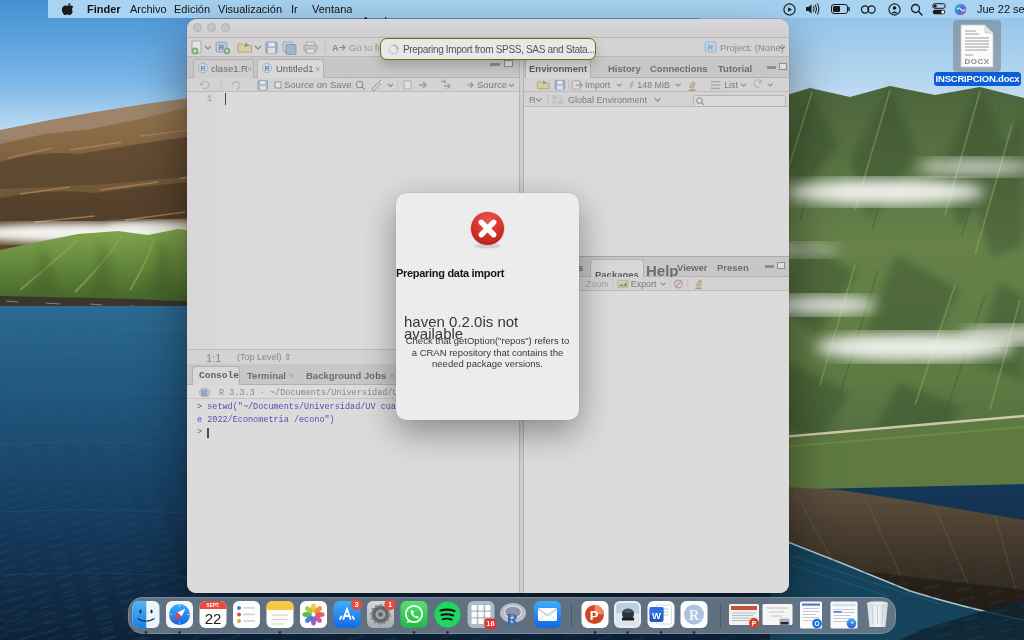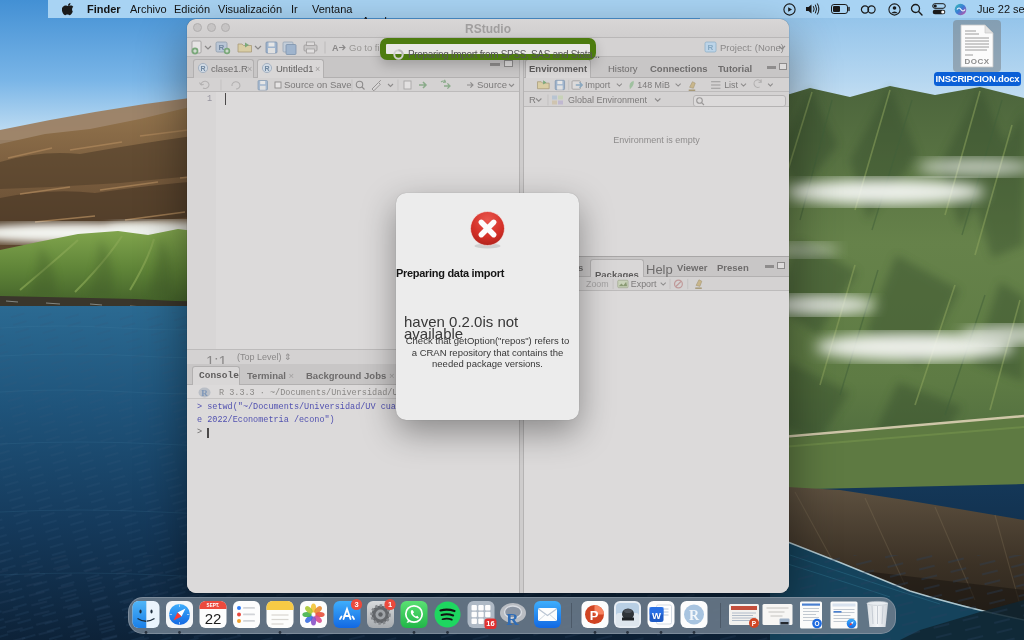--- a/index.html
+++ b/index.html
@@ -236,21 +236,20 @@
   <span class="abs" style="left:929px;top:3px;">Jue 22 sep.</span>
   <span class="abs" style="left:988px;top:3px;">17:01</span>
 </div>
 
 <div class="abs" id="rswin" style="left:187px;top:19px;width:602px;height:574px;background:#d2d0d0;border-radius:9px;box-shadow:0 20px 50px rgba(0,0,0,0.45), 0 0 1px rgba(0,0,0,0.5);overflow:hidden;">
 
   <div class="abs" style="left:0;top:0;width:602px;height:19px;background:linear-gradient(#d8d6d6,#d0cece);border-bottom:1px solid #b9b7b7;border-radius:9px 9px 0 0;"></div>
   <div class="abs" style="left:6px;top:4px;width:9px;height:9px;border-radius:50%;background:#c6c4c4;border:1px solid #b0aeae;"></div>
   <div class="abs" style="left:20px;top:4px;width:9px;height:9px;border-radius:50%;background:#c6c4c4;border:1px solid #b0aeae;"></div>
   <div class="abs" style="left:34px;top:4px;width:9px;height:9px;border-radius:50%;background:#c6c4c4;border:1px solid #b0aeae;"></div>
-  <div class="abs" style="left:0;top:3px;width:602px;text-align:center;font-size:12px;font-weight:bold;color:#a09e9e;">RStudio</div>
 
   <div class="abs" style="left:0;top:19px;width:602px;height:19px;background:#d4d2d2;border-bottom:1px solid #b9b7b7;"></div>
   <svg class="abs" style="left:4px;top:21px" width="195" height="15" viewBox="0 0 195 15">
 
     <rect x="1" y="1" width="9" height="12" rx="1" fill="#e6e4e4" stroke="#9a9898" stroke-width="0.8"></rect>
     <circle cx="4" cy="11" r="3.4" fill="#7aa87a"></circle>
         <path d="M2.2,11 L5.8,11 M4,9.2 L4,12.8" stroke="#e8e8e8" stroke-width="1.1"></path>
     <path d="M14,6 l3,3 l3,-3" fill="none" stroke="#8a8888" stroke-width="1.2"></path>
 
     <rect x="25" y="2" width="11" height="10" rx="1.5" fill="#b9c6d6" stroke="#8f9dac" stroke-width="0.8"></rect>
@@ -326,21 +325,21 @@
     <text x="286" y="10" font-size="9.5" fill="#7c7a7a">Source</text>
     <path d="M318,6 l2.5,2.5 l2.5,-2.5" fill="none" stroke="#8e8c8c" stroke-width="1.1"></path>
   </svg>
 
   <div class="abs" style="left:0;top:73px;width:332px;height:257px;background:#dcdada;"></div>
   <div class="abs" style="left:0;top:73px;width:29px;height:257px;background:#d8d6d6;"></div>
   <div class="abs" style="left:20px;top:75px;font-family:'Liberation Mono',monospace;font-size:8.5px;color:#96949f;">1</div>
   <div class="abs" style="left:37.5px;top:74px;width:1.5px;height:12px;background:#4a4848;"></div>
 
   <div class="abs" style="left:0;top:330px;width:332px;height:15px;background:#d4d2d2;border-top:1px solid #bdbbbb;"></div>
-  <div class="abs" style="left:19px;top:333px;font-size:15px;color:#8a8888;">1:1</div>
+  <div class="abs" style="left:19px;top:333px;font-size:11px;color:#8a8888;">1:1</div>
   <div class="abs" style="left:50px;top:333px;font-size:9px;color:#8a8888;">(Top Level) ⇕</div>
 
   <div class="abs" style="left:0;top:345px;width:332px;height:21px;background:#c8c6c6;border-bottom:1px solid #b2b0b0;"></div>
   <div class="abs" style="left:5px;top:347px;width:48px;height:19px;background:#d9d7d7;border:1px solid #b2b0b0;border-bottom:none;border-radius:3px 3px 0 0;"></div>
   <div class="abs" style="left:12px;top:351px;font-size:9.5px;font-weight:bold;color:#5e5c5c;font-family:Liberation Mono, monospace;">Console</div>
   <div class="abs" style="left:60px;top:351px;font-size:9.5px;font-weight:bold;color:#6e6c6c;">Terminal <span style="font-weight:normal;color:#a09e9e">×</span></div>
   <div class="abs" style="left:119px;top:351px;font-size:9.5px;font-weight:bold;color:#6e6c6c;">Background Jobs <span style="font-weight:normal;color:#a09e9e">×</span></div>
 
   <div class="abs" style="left:0;top:366px;width:332px;height:208px;background:#dcdada;font-family:'Liberation Mono',monospace;font-size:8.5px;white-space:pre;">
     <div class="abs" style="left:0;top:0;width:332px;height:14px;border-bottom:1px solid #c6c4c4;"></div>
@@ -354,21 +353,21 @@
     <div class="abs" style="left:10px;top:42px;color:#6a6868;">&gt;</div>
     <div class="abs" style="left:20px;top:42.5px;width:1.5px;height:10px;background:#4a4848;"></div>
   </div>
 
   <div class="abs" style="left:332px;top:38px;width:5px;height:536px;background:#cecccc;border-left:1px solid #b5b3b3;border-right:1px solid #b5b3b3;"></div>
   <div class="abs" id="rightpane" style="left:337px;top:38px;width:265px;height:536px;">
 
     <div class="abs" style="left:0;top:0;width:265px;height:21px;background:#c8c6c6;border-bottom:1px solid #b2b0b0;"></div>
     <div class="abs" style="left:1px;top:2px;width:66px;height:19px;background:#d9d7d7;border:1px solid #b2b0b0;border-bottom:none;border-radius:3px 3px 0 0;"></div>
     <div class="abs" style="left:5px;top:6px;font-size:9.5px;font-weight:bold;color:#5e5c5c;">Environment</div>
-    <div class="abs" style="left:84px;top:6px;font-size:9.5px;font-weight:normal;color:#6e6c6c;">History</div>
+    <div class="abs" style="left:84px;top:6px;font-size:9.5px;font-weight:bold;color:#6e6c6c;">History</div>
     <div class="abs" style="left:126px;top:6px;font-size:9.5px;font-weight:bold;color:#6e6c6c;">Connections</div>
     <div class="abs" style="left:194px;top:6px;font-size:9.5px;font-weight:bold;color:#6e6c6c;">Tutorial</div>
     <div class="abs" style="left:243px;top:9px;width:9px;height:2.5px;background:#8e8c8c;"></div>
     <div class="abs" style="left:255px;top:6px;width:8px;height:7px;border:1.3px solid #8e8c8c;background:#dedcdc;"></div>
 
     <div class="abs" style="left:0;top:21px;width:265px;height:14px;background:#d4d2d2;border-bottom:1px solid #bdbbbb;"></div>
     <svg class="abs" style="left:0;top:21px" width="265" height="14" viewBox="0 0 265 15">
       <path d="M5,4 l4,0 l1.5,1.5 l7,0 l0,6 l-12.5,0 z" fill="#d9cda4" stroke="#a89a78" stroke-width="0.8"></path>
       <path d="M11,2.5 l3.5,2.2 l-3.5,2.2 z" fill="#7aa87a"></path>
       <rect x="24" y="2.5" width="10" height="10" rx="1" fill="#9fb4cd" stroke="#7e93ac" stroke-width="0.8"></rect>
@@ -407,28 +406,27 @@
       <text x="44" y="10" font-size="9" fill="#7c7a7a">Global Environment</text>
       <path d="M131,5.5 l2.7,2.7 l2.7,-2.7" fill="none" stroke="#8e8c8c" stroke-width="1.1"></path>
     </svg>
     <div class="abs" style="left:169px;top:37.5px;width:93px;height:12px;background:#dcdada;border:1px solid #b5b3b3;border-radius:3px;"></div>
     <svg class="abs" style="left:172px;top:39.5px" width="9" height="9" viewBox="0 0 9 9">
           <circle cx="3.5" cy="3.5" r="2.8" fill="none" stroke="#9a9898" stroke-width="1.1"></circle>
           <line x1="5.6" y1="5.6" x2="8" y2="8" stroke="#9a9898" stroke-width="1.1"></line>
         </svg>
 
     <div class="abs" style="left:0;top:50px;width:265px;height:149px;background:#dcdada;"></div>
-    <div class="abs" style="left:0;top:78px;width:265px;text-align:center;font-size:9px;color:#8e8c8c;">Environment is empty</div>
 
     <div class="abs" style="left:0;top:199px;width:265px;height:21px;background:#c8c6c6;border-top:1px solid #a8a6a6;border-bottom:1px solid #b2b0b0;"></div>
     <div class="abs" style="left:6px;top:205px;font-size:9.5px;font-weight:bold;color:#6e6c6c;">Files</div>
     <div class="abs" style="left:36px;top:205px;font-size:9.5px;font-weight:bold;color:#6e6c6c;">Plots</div>
     <div class="abs" style="left:66px;top:202px;width:54px;height:18px;background:#d9d7d7;border:1px solid #b2b0b0;border-bottom:none;border-radius:3px 3px 0 0;"></div>
     <div class="abs" style="left:71px;top:212px;font-size:9.5px;font-weight:bold;color:#5e5c5c;">Packages</div>
-    <div class="abs" style="left:122px;top:205px;font-size:13px;font-weight:normal;color:#6e6c6c;">Help</div>
+    <div class="abs" style="left:122px;top:205px;font-size:15px;font-weight:bold;color:#6e6c6c;">Help</div>
     <div class="abs" style="left:153px;top:205px;font-size:9.5px;font-weight:bold;color:#6e6c6c;">Viewer</div>
     <div class="abs" style="left:193px;top:205px;font-size:9.5px;font-weight:bold;color:#6e6c6c;">Presen</div>
     <div class="abs" style="left:241px;top:208px;width:9px;height:2.5px;background:#8e8c8c;"></div>
     <div class="abs" style="left:253px;top:205px;width:8px;height:7px;border:1.3px solid #8e8c8c;background:#dedcdc;"></div>
 
     <div class="abs" style="left:0;top:220px;width:265px;height:14px;background:#d4d2d2;border-bottom:1px solid #bdbbbb;"></div>
     <svg class="abs" style="left:0;top:220px" width="265" height="14" viewBox="0 0 265 15">
       <text x="57" y="10.5" font-size="9.5" fill="#a3a1a1">Zoom</text>
       <line x1="86" y1="2" x2="86" y2="13" stroke="#c3c1c1" stroke-width="1"></line>
       <rect x="91" y="3.5" width="11" height="8" rx="1" fill="#c9d2ba" stroke="#a0a890" stroke-width="0.8"></rect>
@@ -440,21 +438,21 @@
       <line x1="153" y1="10.5" x2="159" y2="4.5" stroke="#c09a9a" stroke-width="1.3"></line>
       <line x1="166" y1="2" x2="166" y2="13" stroke="#c3c1c1" stroke-width="1"></line>
       <path d="M175,9 l3,-6 l3,1.5 l-2,5.5 z" fill="#c9b68a" stroke="#a89a78" stroke-width="0.7"></path>
       <path d="M174,12 l7,0" stroke="#a89a78" stroke-width="1.6"></path>
     </svg>
 
     <div class="abs" style="left:0;top:234px;width:265px;height:302px;background:#dcdada;"></div>
   </div>
 </div>
 
-<div class="abs" id="tooltip" style="left:380px;top:38px;width:216px;height:22px;background:#e9e8e6;border:6px solid #4d7c0f;border-radius:7px;box-shadow:0 5px 12px rgba(0,0,0,0.2);">
+<div class="abs" id="tooltip" style="left:380px;top:38px;width:216px;height:22px;background:#e9e8e6;border:1px solid #4d7c0f;border-radius:7px;box-shadow:0 5px 12px rgba(0,0,0,0.2);">
   <svg class="abs" style="left:7px;top:5px" width="11" height="11" viewBox="0 0 11 11">
     <circle cx="5.5" cy="5.5" r="4.2" fill="none" stroke="#d2d1cf" stroke-width="2"></circle>
     <path d="M5.5,1.3 a4.2,4.2 0 0 1 4.2,4.2" fill="none" stroke="#b9b8b6" stroke-width="2"></path>
   </svg>
   <div class="abs" style="left:22px;top:5px;font-size:10px;letter-spacing:-0.33px;white-space:nowrap;color:#565656;">Preparing Import from SPSS, SAS and Stata...</div>
 </div>
 
 <div class="abs" id="dialog" style="left:396px;top:193px;width:183px;height:227px;background:#ececec;border-radius:10px;box-shadow:0 12px 34px rgba(0,0,0,0.38), 0 0 1px rgba(0,0,0,0.3);">
   <svg class="abs" style="left:71px;top:16px" width="41" height="41" viewBox="0 0 41 41">
     <defs>

